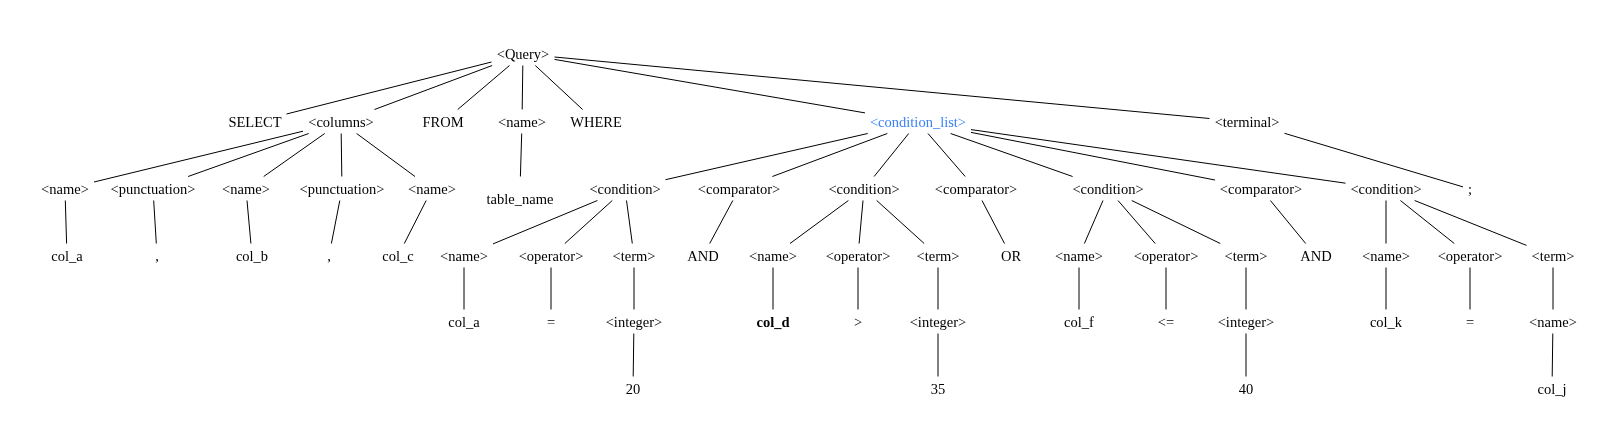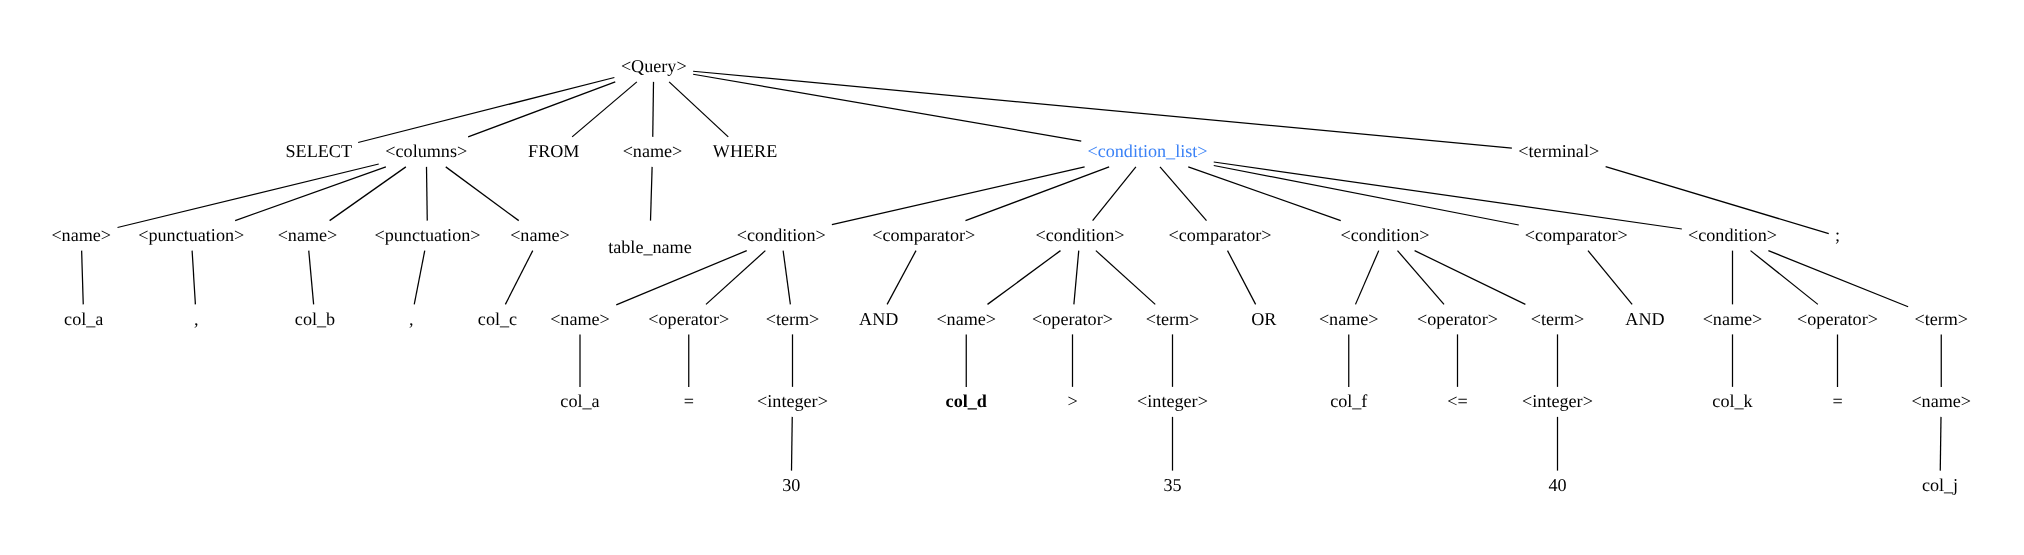--- a/index.html
+++ b/index.html
@@ -136,17 +136,17 @@
     <div class="node" style="left: 634px; top: 322px; color: rgb(0, 0, 0);">&lt;integer&gt;</div>
     <div class="node" style="left: 773px; top: 322px; color: rgb(0, 0, 0); font-weight: bold;">col_d</div>
     <div class="node" style="left: 858px; top: 322px; color: rgb(0, 0, 0);">&gt;</div>
     <div class="node" style="left: 938px; top: 322px; color: rgb(0, 0, 0);">&lt;integer&gt;</div>
     <div class="node" style="left: 1079px; top: 322px; color: rgb(0, 0, 0);">col_f</div>
     <div class="node" style="left: 1166px; top: 322px; color: rgb(0, 0, 0);">&lt;=</div>
     <div class="node" style="left: 1246px; top: 322px; color: rgb(0, 0, 0);">&lt;integer&gt;</div>
     <div class="node" style="left: 1386px; top: 322px; color: rgb(0, 0, 0);">col_k</div>
     <div class="node" style="left: 1470px; top: 322px; color: rgb(0, 0, 0);">=</div>
     <div class="node" style="left: 1553px; top: 322px; color: rgb(0, 0, 0);">&lt;name&gt;</div>
-    <div class="node" style="left: 633px; top: 389px; color: rgb(0, 0, 0);">30</div>
+    <div class="node" style="left: 633px; top: 389px; color: rgb(0, 0, 0);">20</div>
     <div class="node" style="left: 938px; top: 389px; color: rgb(0, 0, 0);">35</div>
     <div class="node" style="left: 1246px; top: 389px; color: rgb(0, 0, 0);">40</div>
     <div class="node" style="left: 1552px; top: 389px; color: rgb(0, 0, 0);">col_j</div>
   </div>
 
 </body></html>

